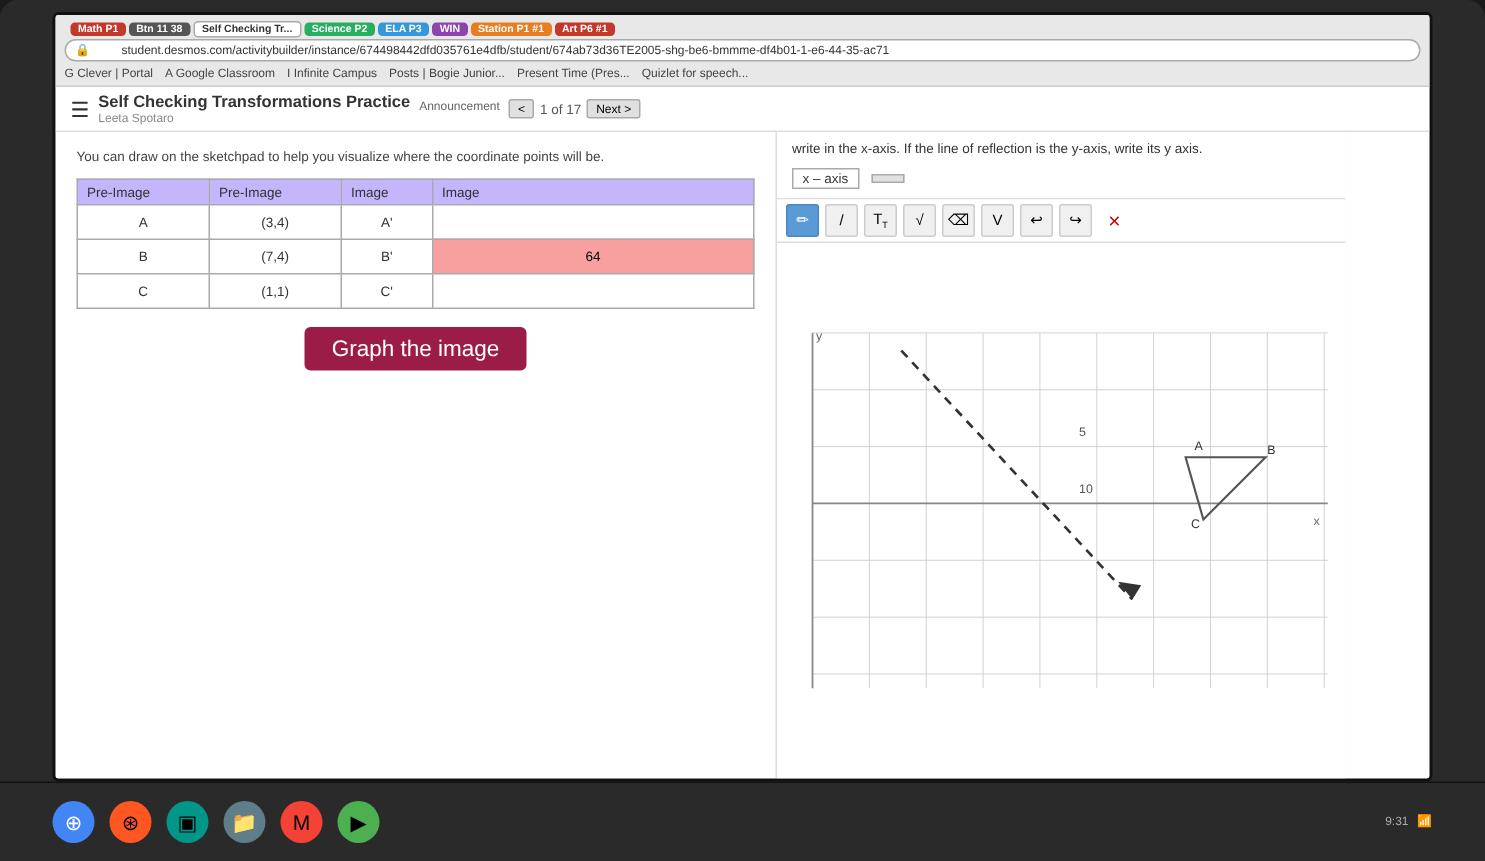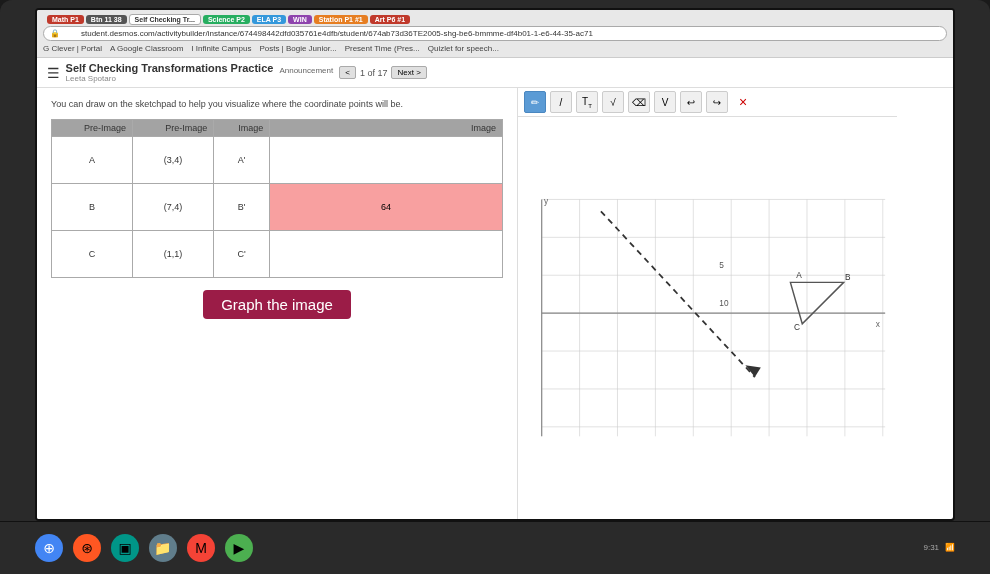--- a/index.html
+++ b/index.html
@@ -154,34 +154,34 @@
     .coord-table {
       width: 100%;
       border-collapse: collapse;
       font-size: 9px;
       margin-bottom: 12px;
     }
 
     .coord-table th {
       border: 1px solid #aaa;
       padding: 3px 6px;
-      background: #a3a3a3;
+      background: #c4b5fd;
       font-weight: normal;
-      text-align: right;
+      text-align: left;
     }
 
     .coord-table td {
       border: 1px solid #aaa;
       padding: 3px 6px;
       text-align: center;
     }
 
     .coord-table td.input-cell {
       background: #fff;
-      padding: 16px;
+      padding: 4px;
     }
 
     .coord-table td.input-cell input {
       width: 100%;
       border: none;
       padding: 2px 4px;
       font-size: 9px;
       text-align: center;
       outline: none;
     }
@@ -440,20 +440,27 @@
                 <td class="input-cell"><input type="text" style=""></td>
               </tr>
             </tbody>
           </table>
 
           <button class="graph-btn">Graph the image</button>
         </div>
 
         <div class="right-panel">
 
+          <div class="right-top">
+            <p>write in the x-axis. If the line of reflection is the y-axis, write its y axis.</p>
+            <div style="margin-top:4px;">
+              <span class="axis-label">x – axis</span>
+              <span class="answer-box"></span>
+            </div>
+          </div>
 
           <div class="drawing-toolbar">
             <button class="toolbar-btn active">✏</button>
             <button class="toolbar-btn">/</button>
             <button class="toolbar-btn">
               <span>T<sub style="font-size:6px;">T</sub></span>
             </button>
             <button class="toolbar-btn">√</button>
             <button class="toolbar-btn">⌫</button>
             <button class="toolbar-btn">V</button>

